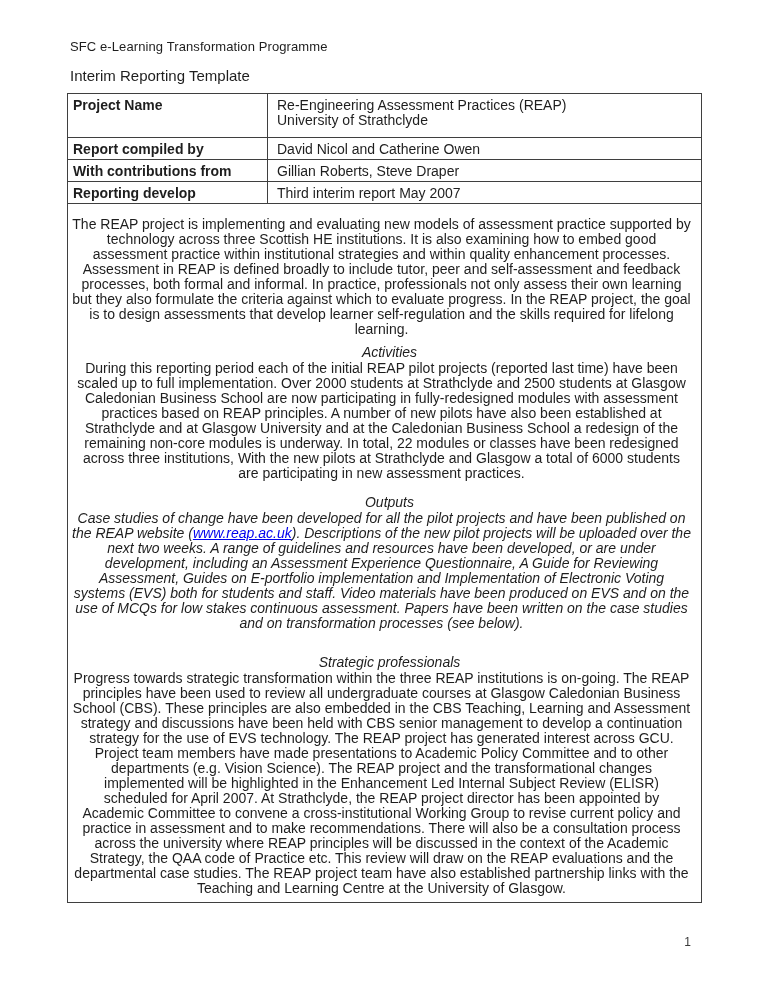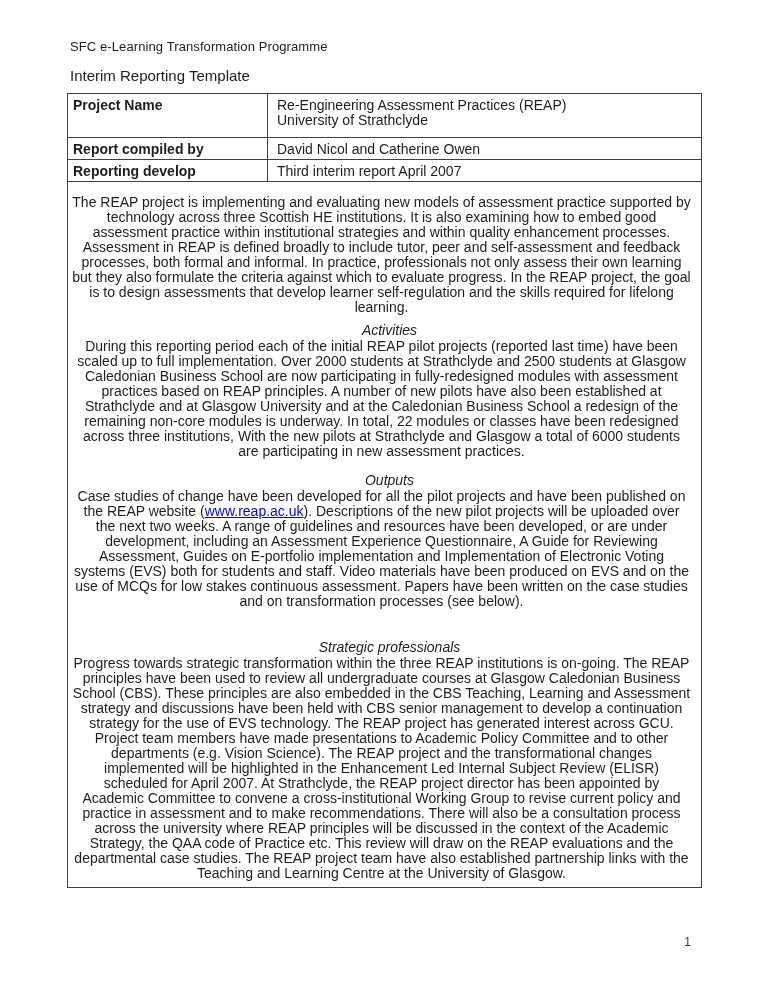--- a/index.html
+++ b/index.html
@@ -30,21 +30,21 @@
   td.body-cell {
     height:639px;
     padding:13px 10px 6px 4px;
     font-size:13px;
     line-height:14.6px;
     text-align:center;
   }
   p.para { margin:0 0 8px 0; }
   p.subhead { font-style:italic; margin:0 0 1px 16px; }
   p.activities-para { margin-bottom:14px; }
-  p.outputs-para { margin-bottom:31px; }
+  p.outputs-para { margin-bottom:24px;font-style:italic; }
   p.strategic-para { margin-bottom:0; }
   a.reap-link { color:#0000ee; text-decoration:underline; cursor:pointer; }
   .footer-page {
     position:absolute; left:67px; top:935px; width:635px;
     text-align:right; padding-right:11px;
     font-size:12px; color:#3a3a3a;
   }
 </style>
 </head>
 <body>
@@ -62,22 +62,26 @@
           <td class="cell-value">
             <div>Re-Engineering Assessment Practices (REAP)</div>
             <div>University of Strathclyde</div>
           </td>
         </tr>
         <tr class="row-short">
           <td class="cell-label">Report compiled by</td>
           <td class="cell-value">David Nicol and Catherine Owen</td>
         </tr>
         <tr class="row-short">
+          <td class="cell-label">With contributions from</td>
+          <td class="cell-value">Gillian Roberts, Steve Draper</td>
+        </tr>
+        <tr class="row-short">
           <td class="cell-label">Reporting develop</td>
-          <td class="cell-value">Third interim report April 2007</td>
+          <td class="cell-value">Third interim report May 2007</td>
         </tr>
         <tr>
           <td class="body-cell" colspan="2">
             <p class="para">The REAP project is implementing and evaluating new models of assessment practice supported by technology across three Scottish HE institutions. It is also examining how to embed good assessment practice within institutional strategies and within quality enhancement processes.  Assessment in REAP is defined broadly to include tutor, peer and self-assessment and feedback processes, both formal and informal. In practice, professionals not only assess their own learning but they also formulate the criteria against which to evaluate progress. In the REAP project, the goal is to design assessments that develop learner self-regulation and the skills required for lifelong learning.</p>
 
             <p class="subhead">Activities</p>
             <p class="para activities-para">During this reporting period each of the initial REAP pilot projects (reported last time) have been scaled up to full implementation. Over 2000 students at Strathclyde and 2500 students at Glasgow Caledonian Business School are now participating in fully-redesigned modules with assessment practices based on REAP principles.  A number of new pilots have also been established at Strathclyde and at Glasgow University and at the Caledonian Business School a redesign of the remaining non-core modules is underway. In total, 22 modules or classes have been redesigned across three institutions, With the new pilots at Strathclyde and Glasgow a total of 6000 students are participating in new assessment practices.</p>
 
             <p class="subhead">Outputs</p>
             <p class="para outputs-para"><span>Case studies of change have been developed for all the pilot projects and have been published on the REAP website (</span><a class="reap-link" href="#">www.reap.ac.uk</a><span>).  Descriptions of the new pilot projects will be uploaded over the next two weeks. A range of guidelines and resources have been developed, or are under development, including an Assessment Experience Questionnaire, A Guide for Reviewing Assessment, Guides on E-portfolio implementation and Implementation of Electronic Voting systems (EVS) both for students and staff.  Video materials have been produced on EVS and on the use of MCQs for low stakes continuous assessment. Papers have been written on the case studies and on transformation processes (see below).</span></p>

